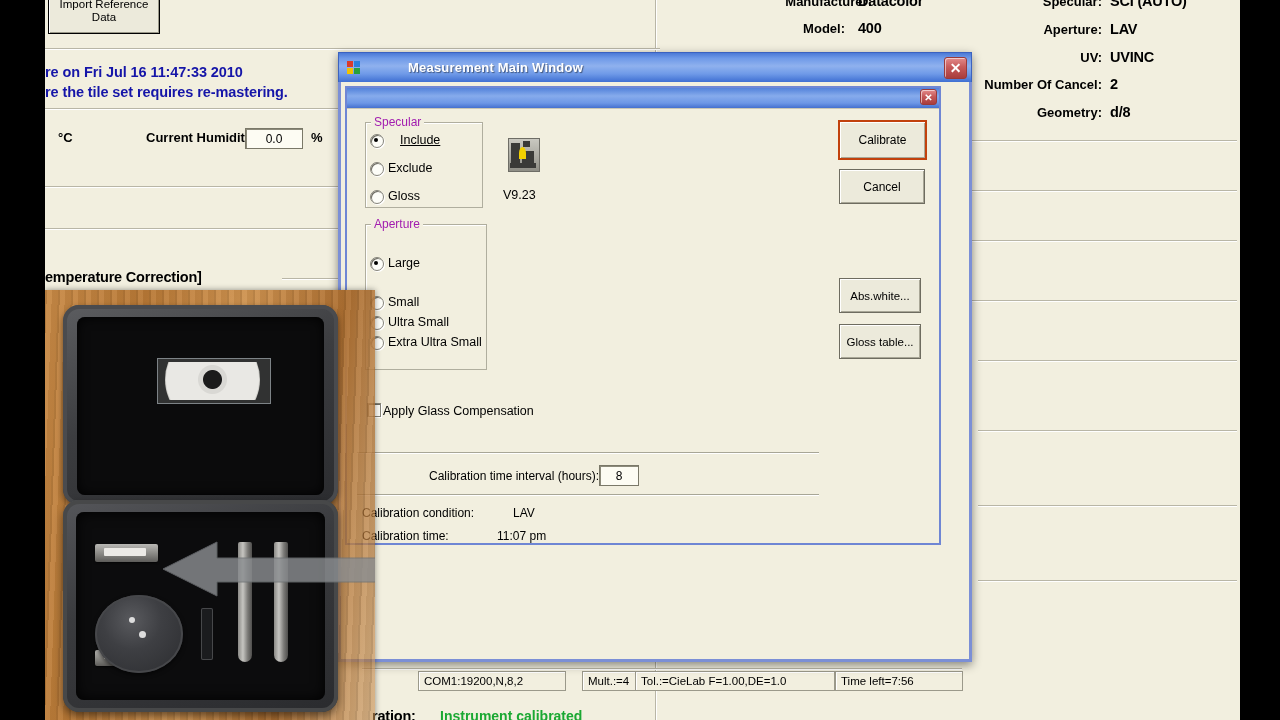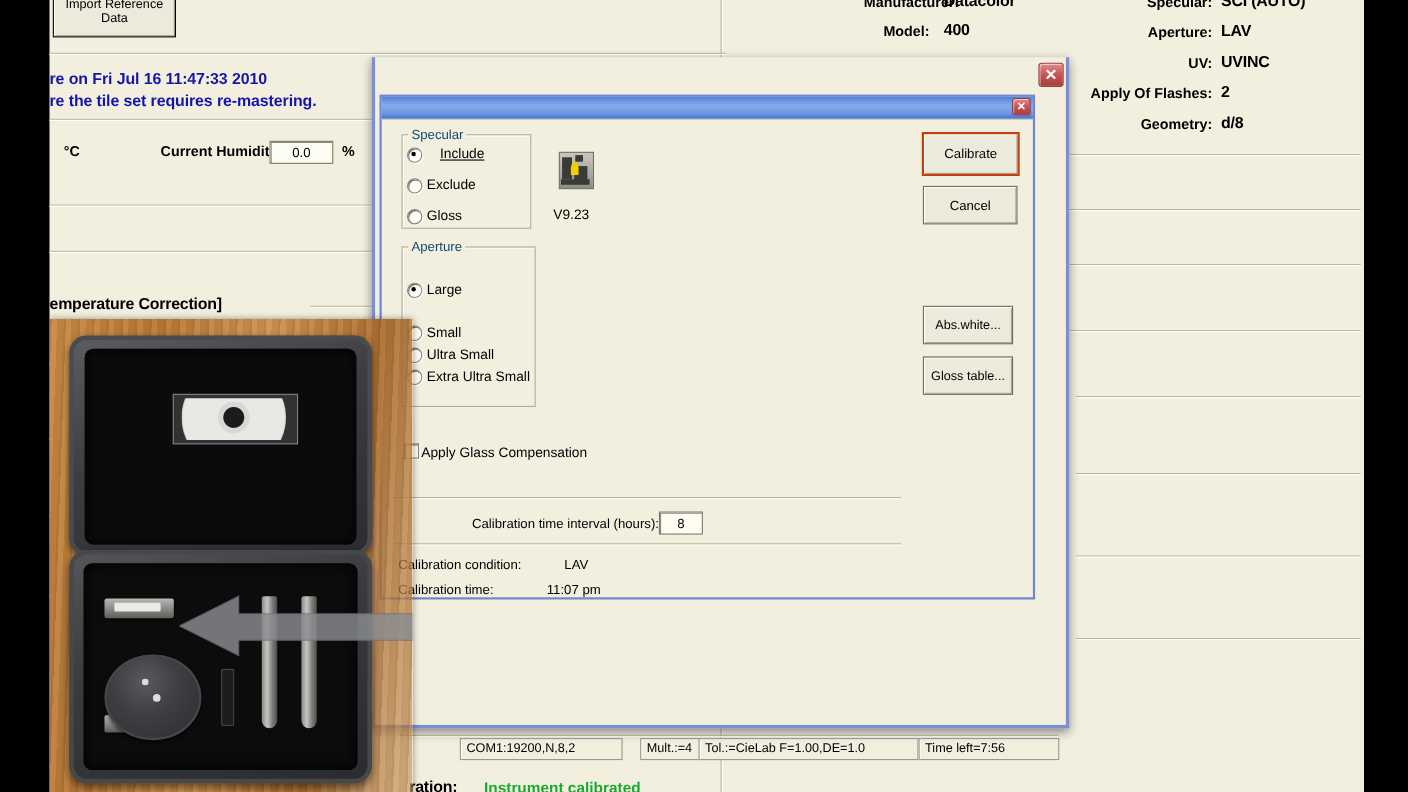--- a/index.html
+++ b/index.html
@@ -61,21 +61,21 @@
   }
 
   
   #inner-win{position:absolute;left:345px;top:86px;width:596px;height:459px;box-sizing:border-box;
     background:#f2efdf;border:2px solid #6f86d4;}
   #inner-title{position:absolute;left:0;top:0;right:0;height:20px;
     background:linear-gradient(180deg,#5282da 0%,#86abec 40%,#6d97e6 75%,#4470cf 100%);
     border-bottom:1px solid #c9c6b6;}
 
   .group{position:absolute;border:1px solid #b0ae9e;box-shadow:inset 1px 1px 0 #ffffff;}
-  .group-cap{position:absolute;background:#f2efdf;font-size:12px;padding:0 3px;color:#0c4a6e;}
+  .group-cap{position:absolute;background:#f2efdf;font-size:12px;padding:0 3px;color:#a21caf;}
 
   .radio{position:absolute;width:12px;height:12px;border-radius:50%;
     background:#fdfdf8;border:1px solid #86847a;
     box-shadow:inset 1px 1px 0 #6e6c62, 1px 1px 0 #ffffff;}
   .radio.on::after{content:"";position:absolute;left:3px;top:3px;width:4px;height:4px;border-radius:50%;background:#000;}
   .radio-lbl{position:absolute;font-size:12.5px;color:#000;white-space:nowrap;}
 
   .chk{position:absolute;width:12px;height:12px;background:#fdfdf8;border:1px solid #86847a;
     box-shadow:inset 1px 1px 0 #6e6c62, 1px 1px 0 #ffffff;}
 
@@ -181,21 +181,21 @@
 
   <div class="lbl-b" style="left:1022px;top:-6px;text-align:right;width:80px;">Specular:</div>
   <div class="lbl-bb" style="left:1110px;top:-7px;">SCI (AUTO)</div>
 
   <div class="lbl-b" style="left:1022px;top:22px;text-align:right;width:80px;">Aperture:</div>
   <div class="lbl-bb" style="left:1110px;top:21px;">LAV</div>
 
   <div class="lbl-b" style="left:1022px;top:50px;text-align:right;width:80px;">UV:</div>
   <div class="lbl-bb" style="left:1110px;top:49px;">UVINC</div>
 
-  <div class="lbl-b" style="left:972px;top:77px;text-align:right;width:130px;">Apply Of Flashes:</div>
+  <div class="lbl-b" style="left:972px;top:77px;text-align:right;width:130px;">Number Of Cancel:</div>
   <div class="lbl-bb" style="left:1110px;top:76px;">2</div>
 
   <div class="lbl-b" style="left:1002px;top:105px;text-align:right;width:100px;">Geometry:</div>
   <div class="lbl-bb" style="left:1110px;top:104px;">d/8</div>
 
   <div class="hline" style="left:662px;top:140px;width:575px;"></div>
   <div class="hline" style="left:662px;top:190px;width:575px;"></div>
   <div class="hline" style="left:662px;top:240px;width:575px;"></div>
   <div class="hline" style="left:662px;top:300px;width:575px;"></div>
   <div class="hline" style="left:978px;top:360px;width:259px;"></div>
@@ -212,20 +212,29 @@
   <div class="sbcell" style="left:418px;top:671px;width:148px;">COM1:19200,N,8,2</div>
   <div class="sbcell" style="left:554px;top:671px;width:81px;margin-left:28px;">Mult.:=4</div>
   <div class="sbcell" style="left:635px;top:671px;width:200px;">Tol.:=CieLab F=1.00,DE=1.0</div>
   <div class="sbcell" style="left:835px;top:671px;width:128px;">Time left=7:56</div>
 
   <div class="lbl-bb" style="left:372px;top:708px;">ration:</div>
   <div class="green" style="left:440px;top:708px;">Instrument calibrated</div>
 
   <div id="meas-win"></div>
 
+  <div id="meas-title">
+    <span class="winicon">
+      <i style="left:0;top:0;background:#d93b2b;"></i>
+      <i style="left:7px;top:0;background:#2b7fd9;"></i>
+      <i style="left:0;top:7px;background:#f2c200;"></i>
+      <i style="left:7px;top:7px;background:#28a03c;"></i>
+    </span>
+    <span class="ttl">Measurement Main Window</span>
+  </div>
   <div class="xbtn" style="left:944px;top:57px;width:21px;height:20px;font-size:14px;">✕</div>
 
   <div id="inner-win">
     <div id="inner-title"></div>
   </div>
   <div class="xbtn" style="left:920px;top:89px;width:15px;height:14px;font-size:10px;">✕</div>
 
   <div class="group" style="left:365px;top:122px;width:116px;height:84px;"></div>
   <div class="group-cap" style="left:371px;top:115px;">Specular</div>
 

